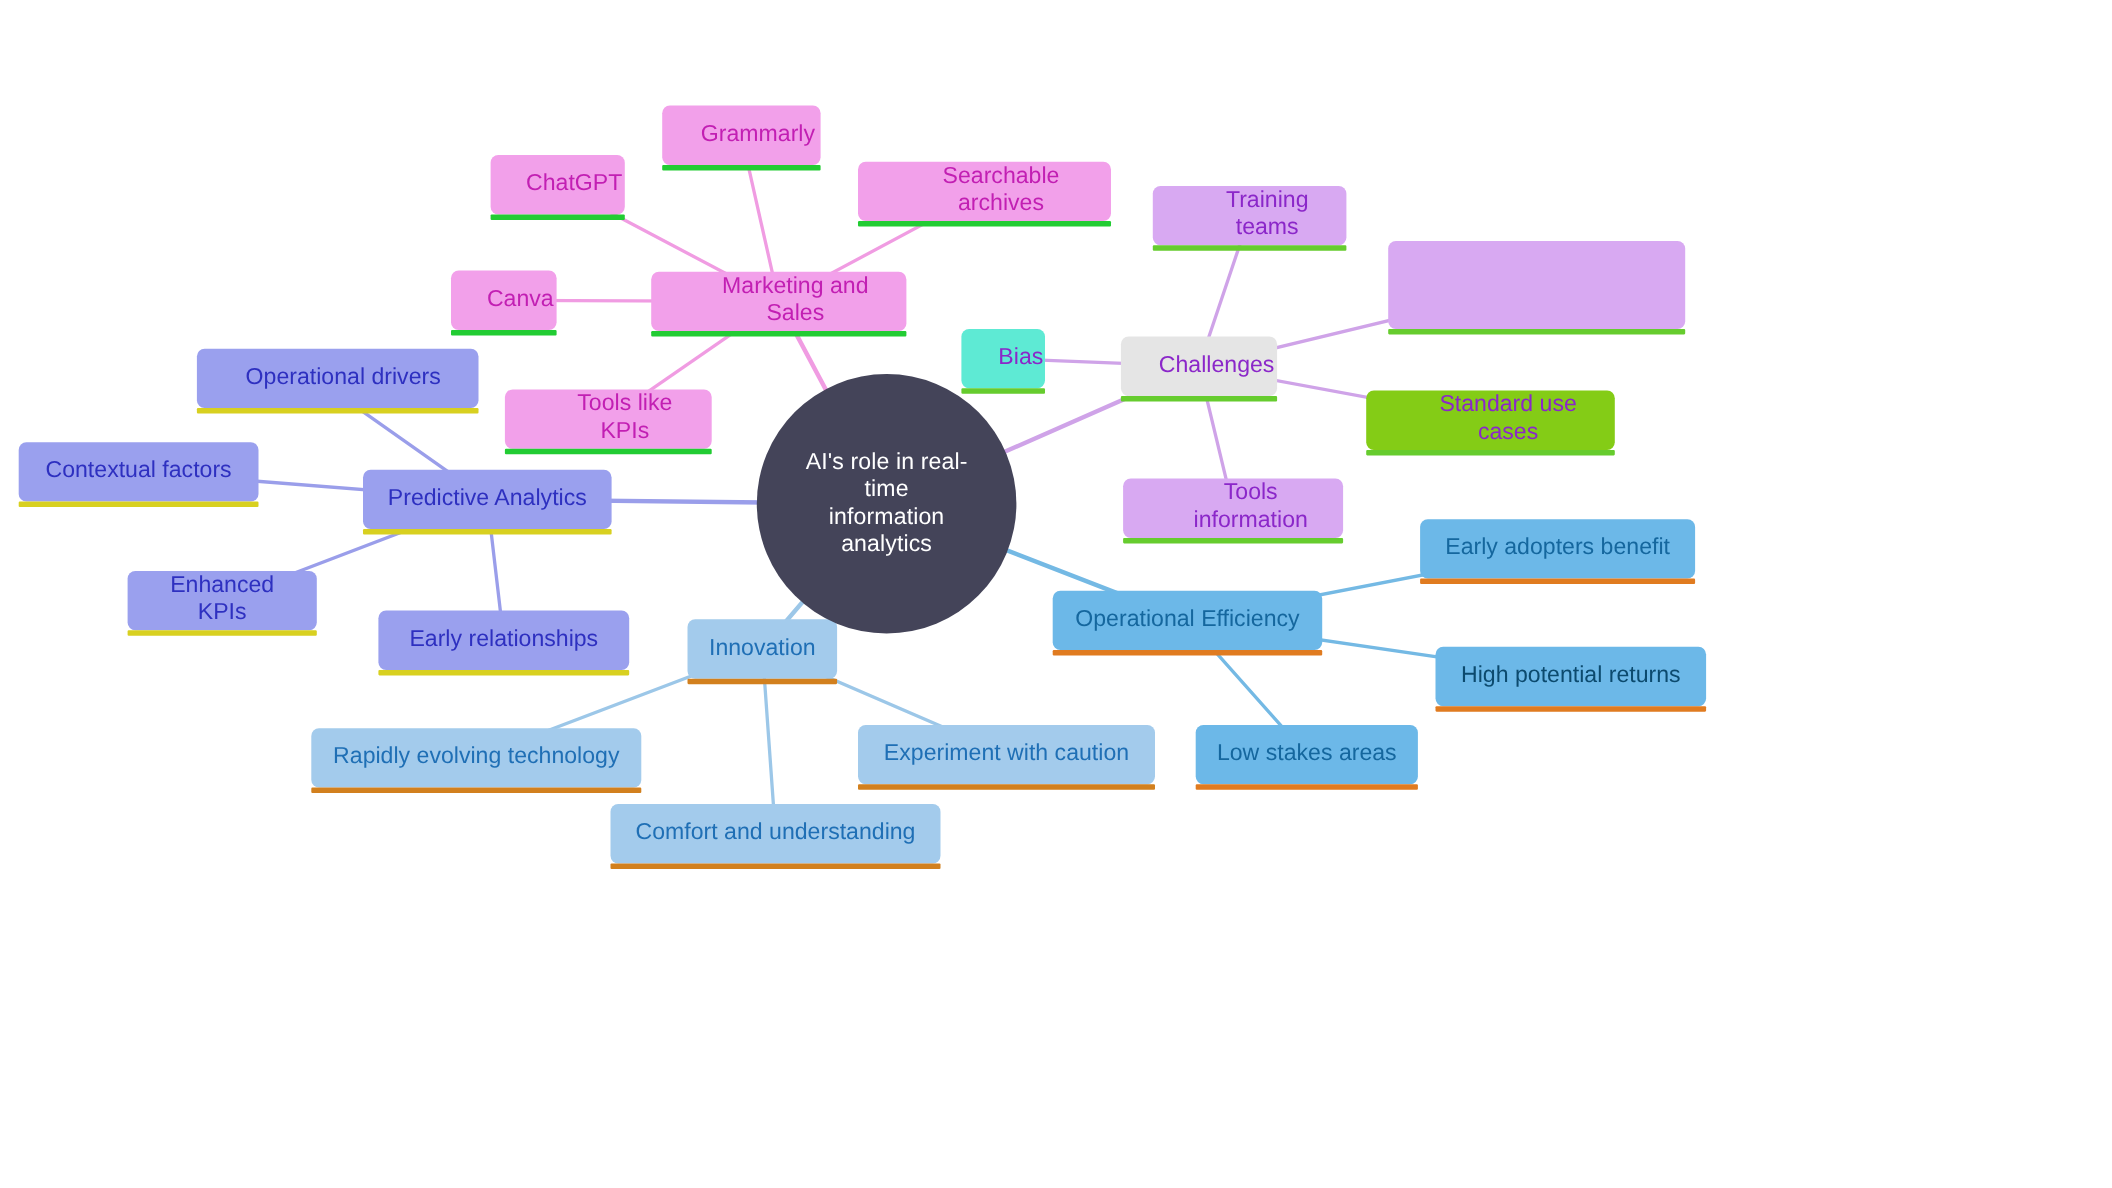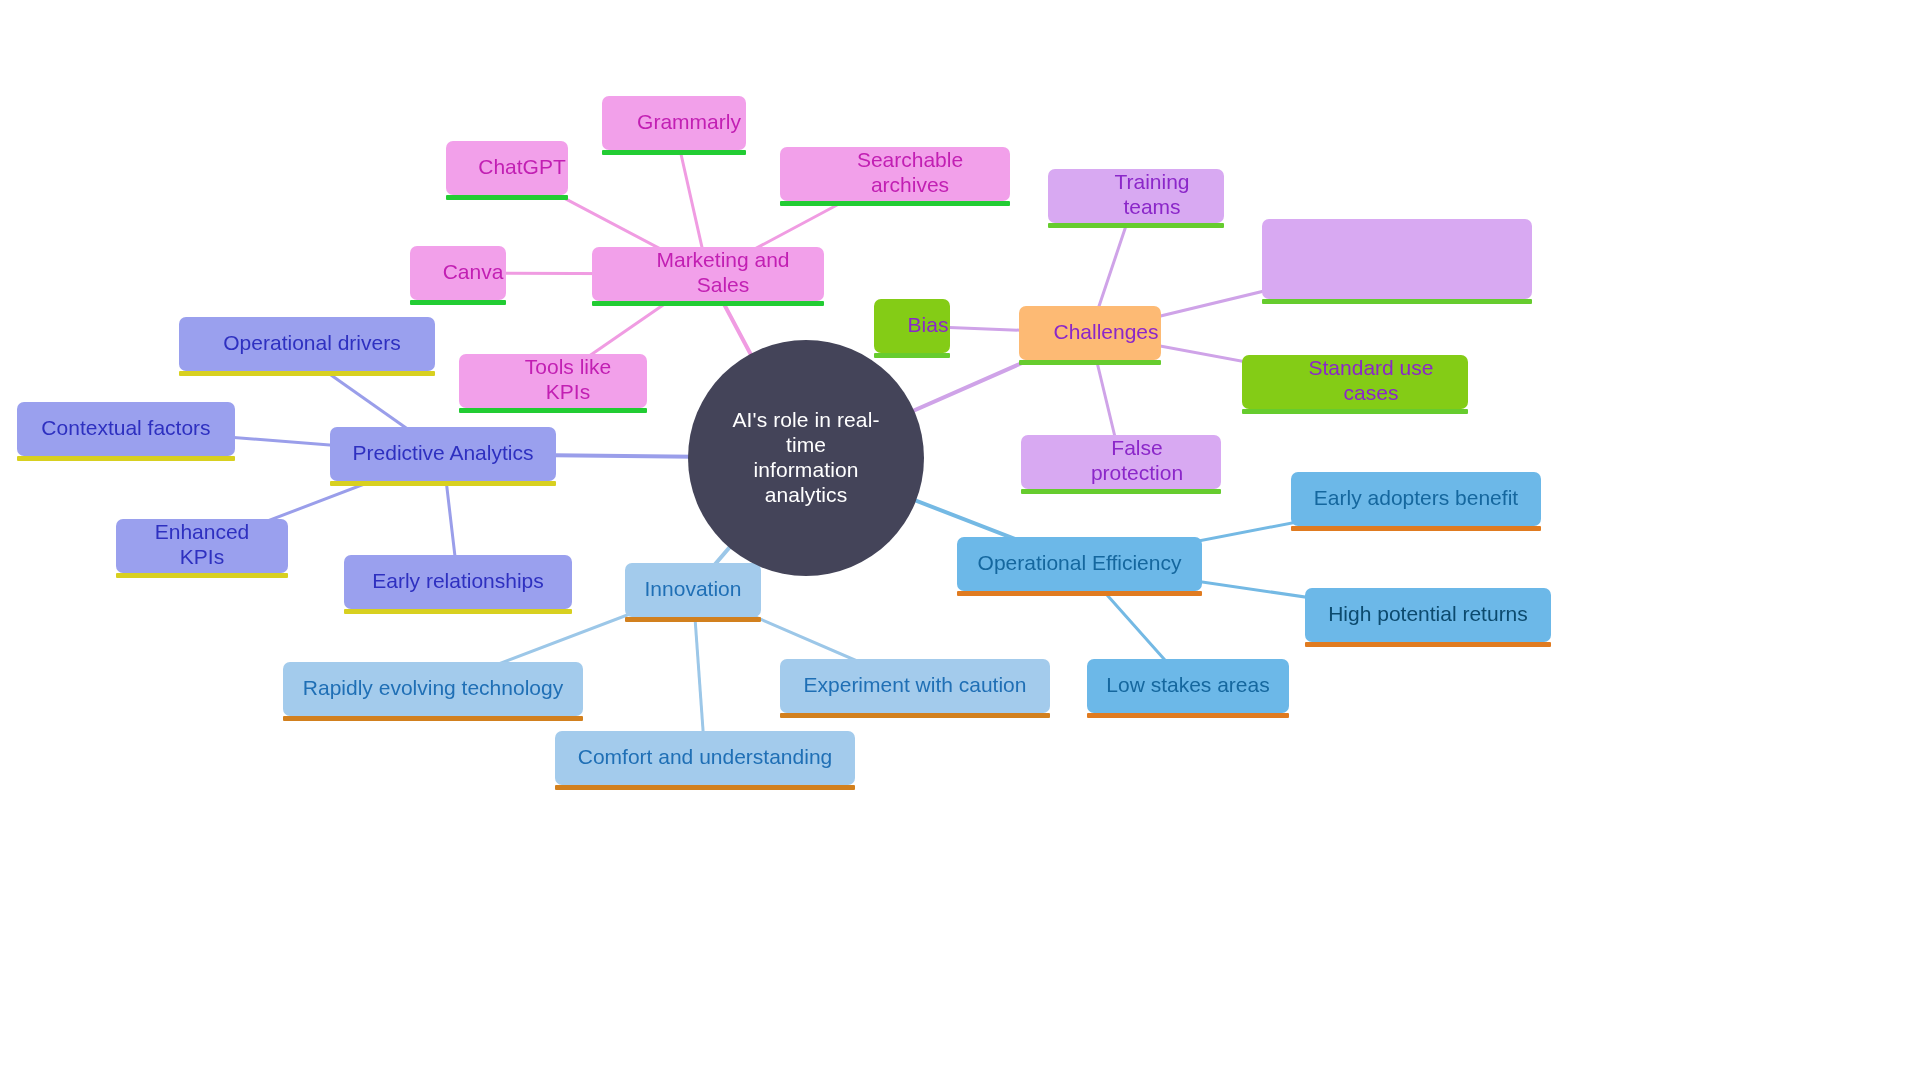--- a/index.html
+++ b/index.html
@@ -117,26 +117,26 @@
     </svg>
   <div id="node-layer">
       <div class="node root-node" style="left: 688px; top: 340px; width: 236px; height: 236px; background: rgb(68, 68, 89); color: rgb(255, 255, 255);"><span>AI's role in real-time
 information analytics</span></div>
       <div class="node box c-pink" style="left: 592px; top: 247px; width: 232px; height: 54px; background: rgb(242, 160, 234); color: rgb(194, 31, 179);"><span>Marketing and Sales</span><span class="underline" style="background: rgb(34, 204, 51);"></span></div>
       <div class="node box c-pink" style="left: 602px; top: 96px; width: 144px; height: 54px; background: rgb(242, 160, 234); color: rgb(194, 31, 179);"><span>Grammarly</span><span class="underline" style="background: rgb(34, 204, 51);"></span></div>
       <div class="node box c-pink" style="left: 446px; top: 141px; width: 122px; height: 54px; background: rgb(242, 160, 234); color: rgb(194, 31, 179);"><span>ChatGPT</span><span class="underline" style="background: rgb(34, 204, 51);"></span></div>
       <div class="node box c-pink" style="left: 410px; top: 246px; width: 96px; height: 54px; background: rgb(242, 160, 234); color: rgb(194, 31, 179);"><span>Canva</span><span class="underline" style="background: rgb(34, 204, 51);"></span></div>
       <div class="node box c-pink" style="left: 780px; top: 147px; width: 230px; height: 54px; background: rgb(242, 160, 234); color: rgb(194, 31, 179);"><span>Searchable archives</span><span class="underline" style="background: rgb(34, 204, 51);"></span></div>
       <div class="node box c-pink" style="left: 459px; top: 354px; width: 188px; height: 54px; background: rgb(242, 160, 234); color: rgb(194, 31, 179);"><span>Tools like KPIs</span><span class="underline" style="background: rgb(34, 204, 51);"></span></div>
-      <div class="node box c-purple" style="left: 1019px; top: 306px; width: 142px; height: 54px; background: #fdba74; color: rgb(139, 39, 201);"><span>Challenges</span><span class="underline" style="background: rgb(102, 204, 46);"></span></div>
+      <div class="node box c-purple" style="left: 1019px; top: 306px; width: 142px; height: 54px; background: #e5e5e5; color: rgb(139, 39, 201);"><span>Challenges</span><span class="underline" style="background: rgb(102, 204, 46);"></span></div>
       <div class="node box c-purple" style="left: 1048px; top: 169px; width: 176px; height: 54px; background: rgb(216, 169, 242); color: rgb(139, 39, 201);"><span>Training teams</span><span class="underline" style="background: rgb(102, 204, 46);"></span></div>
       <div class="node box c-purple" style="left: 1262px; top: 219px; width: 270px; height: 80px; background: rgb(216, 169, 242); color: rgb(139, 39, 201);"><span class="underline" style="background: rgb(102, 204, 46);"></span></div>
-      <div class="node box c-purple" style="left: 874px; top: 299px; width: 76px; height: 54px; background: #84cc16; color: rgb(139, 39, 201);"><span>Bias</span><span class="underline" style="background: rgb(102, 204, 46);"></span></div>
+      <div class="node box c-purple" style="left: 874px; top: 299px; width: 76px; height: 54px; background: #5eead4; color: rgb(139, 39, 201);"><span>Bias</span><span class="underline" style="background: rgb(102, 204, 46);"></span></div>
       <div class="node box c-purple" style="left: 1242px; top: 355px; width: 226px; height: 54px; background: #84cc16; color: rgb(139, 39, 201);"><span>Standard use cases</span><span class="underline" style="background: rgb(102, 204, 46);"></span></div>
-      <div class="node box c-purple" style="left: 1021px; top: 435px; width: 200px; height: 54px; background: rgb(216, 169, 242); color: rgb(139, 39, 201);"><span>False protection</span><span class="underline" style="background: rgb(102, 204, 46);"></span></div>
+      <div class="node box c-purple" style="left: 1021px; top: 435px; width: 200px; height: 54px; background: rgb(216, 169, 242); color: rgb(139, 39, 201);"><span>Tools information</span><span class="underline" style="background: rgb(102, 204, 46);"></span></div>
       <div class="node box c-blue" style="left: 957px; top: 537px; width: 245px; height: 54px; background: rgb(108, 184, 232); color: rgb(21, 103, 158);"><span>Operational Efficiency</span><span class="underline" style="background: rgb(224, 123, 32);"></span></div>
       <div class="node box c-blue" style="left: 1291px; top: 472px; width: 250px; height: 54px; background: rgb(108, 184, 232); color: rgb(21, 103, 158);"><span>Early adopters benefit</span><span class="underline" style="background: rgb(224, 123, 32);"></span></div>
       <div class="node box c-blue" style="left: 1305px; top: 588px; width: 246px; height: 54px; background: rgb(108, 184, 232); color: #0c4a6e;"><span>High potential returns</span><span class="underline" style="background: rgb(224, 123, 32);"></span></div>
       <div class="node box c-blue" style="left: 1087px; top: 659px; width: 202px; height: 54px; background: rgb(108, 184, 232); color: rgb(21, 103, 158);"><span>Low stakes areas</span><span class="underline" style="background: rgb(224, 123, 32);"></span></div>
       <div class="node box c-lightblue" style="left: 625px; top: 563px; width: 136px; height: 54px; background: rgb(163, 203, 236); color: rgb(31, 111, 181);"><span>Innovation</span><span class="underline" style="background: rgb(210, 128, 30);"></span></div>
       <div class="node box c-lightblue" style="left: 283px; top: 662px; width: 300px; height: 54px; background: rgb(163, 203, 236); color: rgb(31, 111, 181);"><span>Rapidly evolving technology</span><span class="underline" style="background: rgb(210, 128, 30);"></span></div>
       <div class="node box c-lightblue" style="left: 780px; top: 659px; width: 270px; height: 54px; background: rgb(163, 203, 236); color: rgb(31, 111, 181);"><span>Experiment with caution</span><span class="underline" style="background: rgb(210, 128, 30);"></span></div>
       <div class="node box c-lightblue" style="left: 555px; top: 731px; width: 300px; height: 54px; background: rgb(163, 203, 236); color: rgb(31, 111, 181);"><span>Comfort and understanding</span><span class="underline" style="background: rgb(210, 128, 30);"></span></div>
       <div class="node box c-indigo" style="left: 330px; top: 427px; width: 226px; height: 54px; background: rgb(154, 160, 238); color: rgb(46, 48, 192);"><span>Predictive Analytics</span><span class="underline" style="background: rgb(216, 208, 32);"></span></div>
       <div class="node box c-indigo" style="left: 179px; top: 317px; width: 256px; height: 54px; background: rgb(154, 160, 238); color: rgb(46, 48, 192); padding-left: 24px;"><span>Operational drivers</span><span class="underline" style="background: rgb(216, 208, 32);"></span></div>

